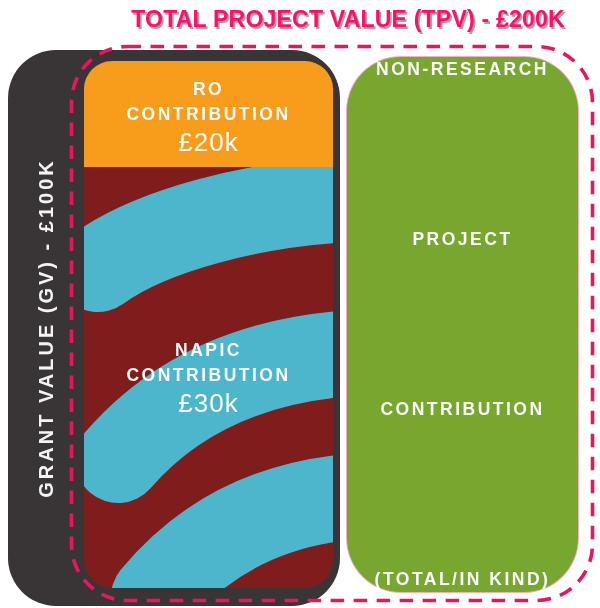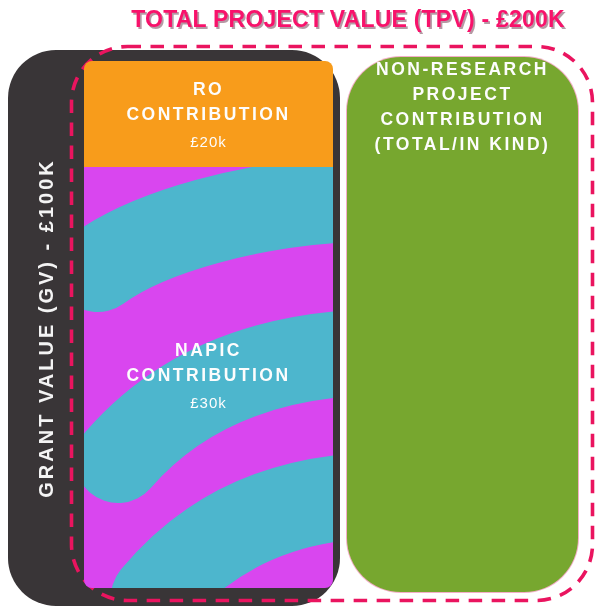--- a/index.html
+++ b/index.html
@@ -17,44 +17,44 @@
     border-radius:48px;background:#393537;
   }
   .vlabel{
     position:absolute;left:38px;top:278px;
     transform:translate(-50%,-50%) rotate(-90deg);
     white-space:nowrap;color:#F4F4F4;font-weight:700;font-size:20px;letter-spacing:3px;
   }
   .dash-layer{position:absolute;left:0;top:0;width:600px;height:608px;pointer-events:none;}
   .inner-block{
     position:absolute;left:84px;top:61px;width:249px;height:527px;
-    border-radius:8px;overflow:hidden;display:flex;flex-direction:column;
+    border-radius:28px;overflow:hidden;display:flex;flex-direction:column;
   }
   .ro-section{
     height:106px;background:#F89C1B;flex:none;
     display:flex;flex-direction:column;justify-content:center;align-items:center;
     padding-top:4px;box-sizing:border-box;
   }
-  .napic-section{flex:1;background:#d946ef;position:relative;}
+  .napic-section{flex:1;background:#7f1d1d;position:relative;}
   .ribbon{position:absolute;left:0;top:0;width:100%;height:100%;}
   .napic-text{
     position:absolute;left:0;top:0;right:0;bottom:0;
     display:flex;flex-direction:column;justify-content:center;align-items:center;
   }
   .green-block{
     position:absolute;left:347px;top:57px;width:231px;height:535px;
     border-radius:54px;background:#77A72F;box-shadow:0 0 0 1px rgba(242,160,190,.85);
-    display:flex;flex-direction:column;justify-content:flex-start;align-items:center;
+    display:flex;flex-direction:column;justify-content:space-between;align-items:center;
   }
   .block-label{
     color:#FDFDFD;font-weight:700;font-size:17.5px;letter-spacing:2.5px;
     line-height:25px;text-align:center;display:block;
   }
   .block-value{
-    color:#FDFDFD;font-weight:400;font-size:15px;letter-spacing:1px;
+    color:#FDFDFD;font-weight:400;font-size:26px;letter-spacing:1px;
     line-height:28px;text-align:center;display:block;margin-top:1px;
   }
 </style>
 </head>
 <body>
 
 <div class="title">TOTAL PROJECT VALUE (TPV) - £200K</div>
 
 <div class="dark-block">
   <div class="vlabel">GRANT VALUE (GV) - £100K</div>

